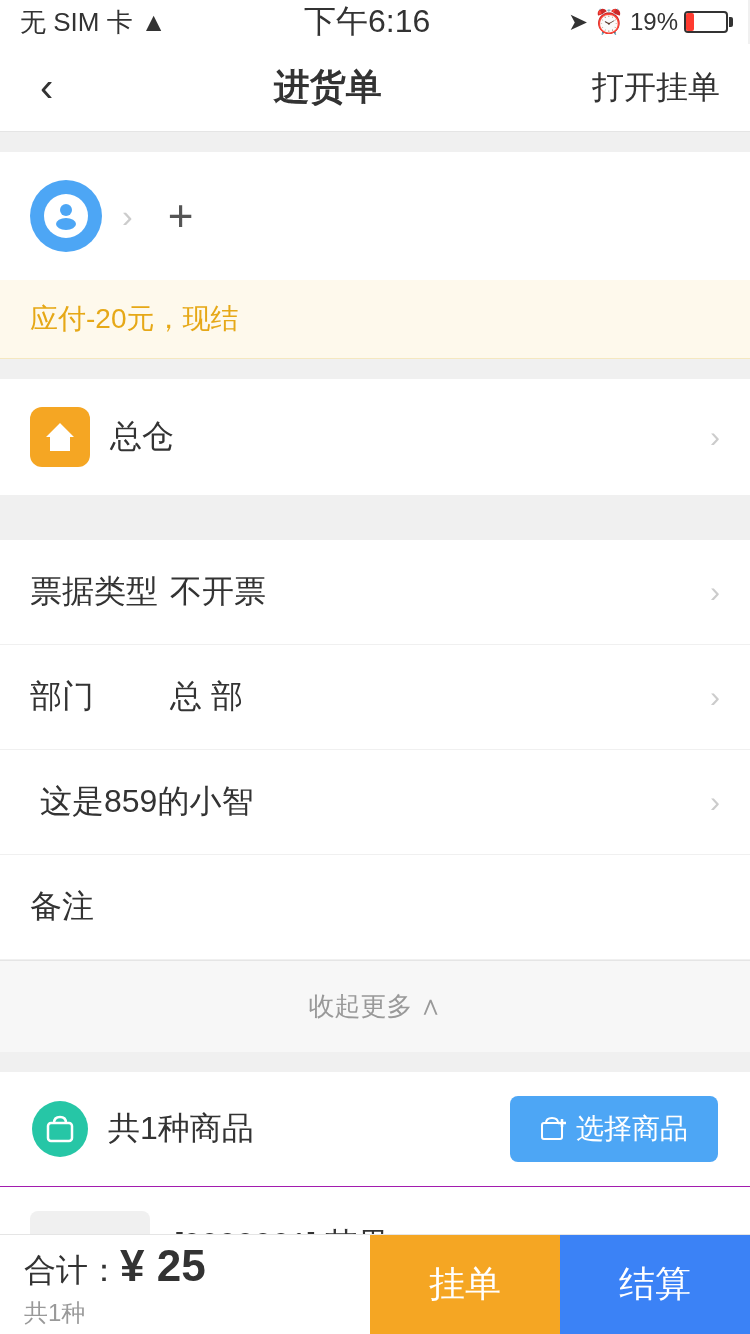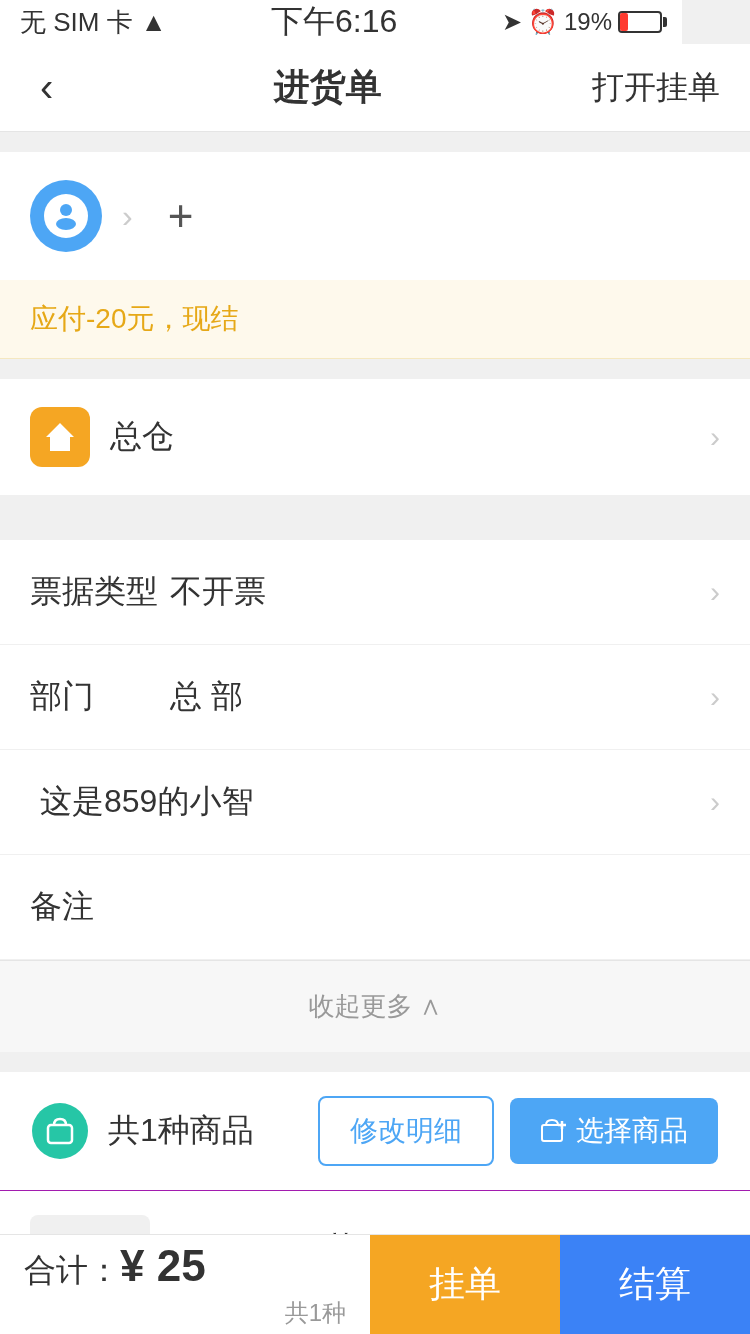--- a/index.html
+++ b/index.html
@@ -8,21 +8,21 @@
       width: 750px;
       min-height: 1334px;
       font-family: -apple-system, "PingFang SC", "Helvetica Neue", Arial, sans-serif;
       background: #f0f0f0;
       font-size: 32px;
       color: #333;
     }
 
     
     .status-bar {
-      width: 682px;
+      width: 748px;
       height: 44px;
       background: #fff;
       display: flex;
       align-items: center;
       justify-content: space-between;
       padding: 8px 20px;
       font-size: 26px;
       color: #333;
     }
     .status-left { display: flex; align-items: center; gap: 8px; }
@@ -310,21 +310,20 @@
       color: #333;
     }
     .bottom-total-main span {
       font-size: 44px;
       font-weight: 600;
     }
     .bottom-total-sub {
       font-size: 24px;
       color: #999;
       margin-top: 4px;
-      text-align: right;
     }
     .bottom-btn-hang {
       width: 190px;
       background: #f5a623;
       color: #fff;
       font-size: 36px;
       display: flex; align-items: center; justify-content: center;
       cursor: pointer;
       text-align: center;
     }
@@ -423,21 +422,20 @@
 </div>
 
 <div class="product-header">
   <div class="product-icon">
     <svg width="32" height="32" viewBox="0 0 32 32">
       <rect x="4" y="10" width="24" height="18" rx="3" fill="none" stroke="white" stroke-width="2.5"></rect>
       <path d="M10 10 Q10 4 16 4 Q22 4 22 10" fill="none" stroke="white" stroke-width="2.5"></path>
     </svg>
   </div>
   <div class="product-count">共1种商品</div>
-  <button class="btn-outline">修改明细</button>
   <button class="btn-primary">
     <svg width="28" height="28" viewBox="0 0 28 28">
       <rect x="2" y="8" width="20" height="16" rx="2" fill="none" stroke="white" stroke-width="2"></rect>
       <path d="M6 8 Q6 3 12 3 Q18 3 18 8" fill="none" stroke="white" stroke-width="2"></path>
       <line x1="22" y1="4" x2="22" y2="12" stroke="white" stroke-width="2.5"></line>
       <line x1="18" y1="8" x2="26" y2="8" stroke="white" stroke-width="2.5"></line>
     </svg>
     <span>选择商品</span>
   </button>
 </div>

